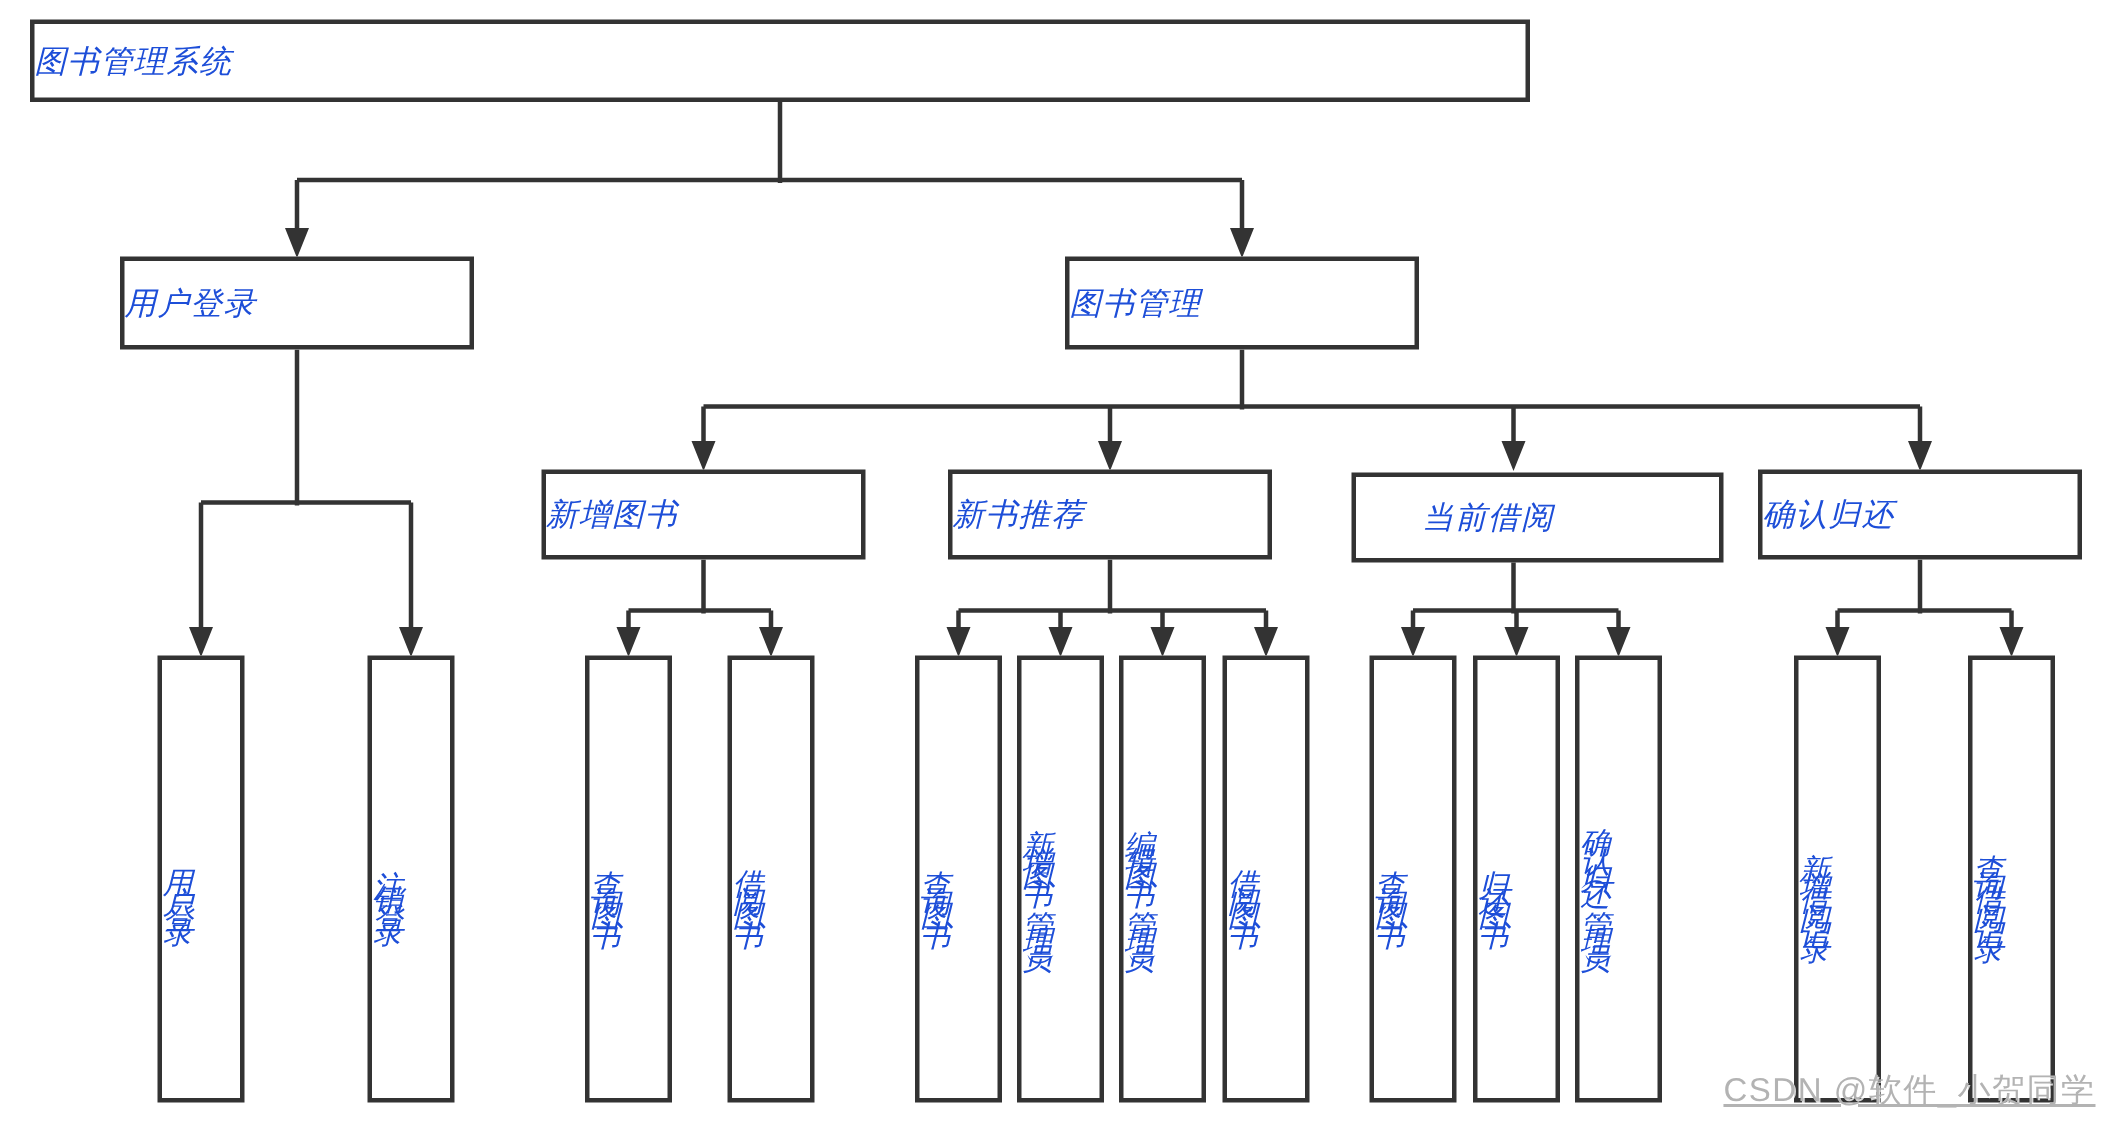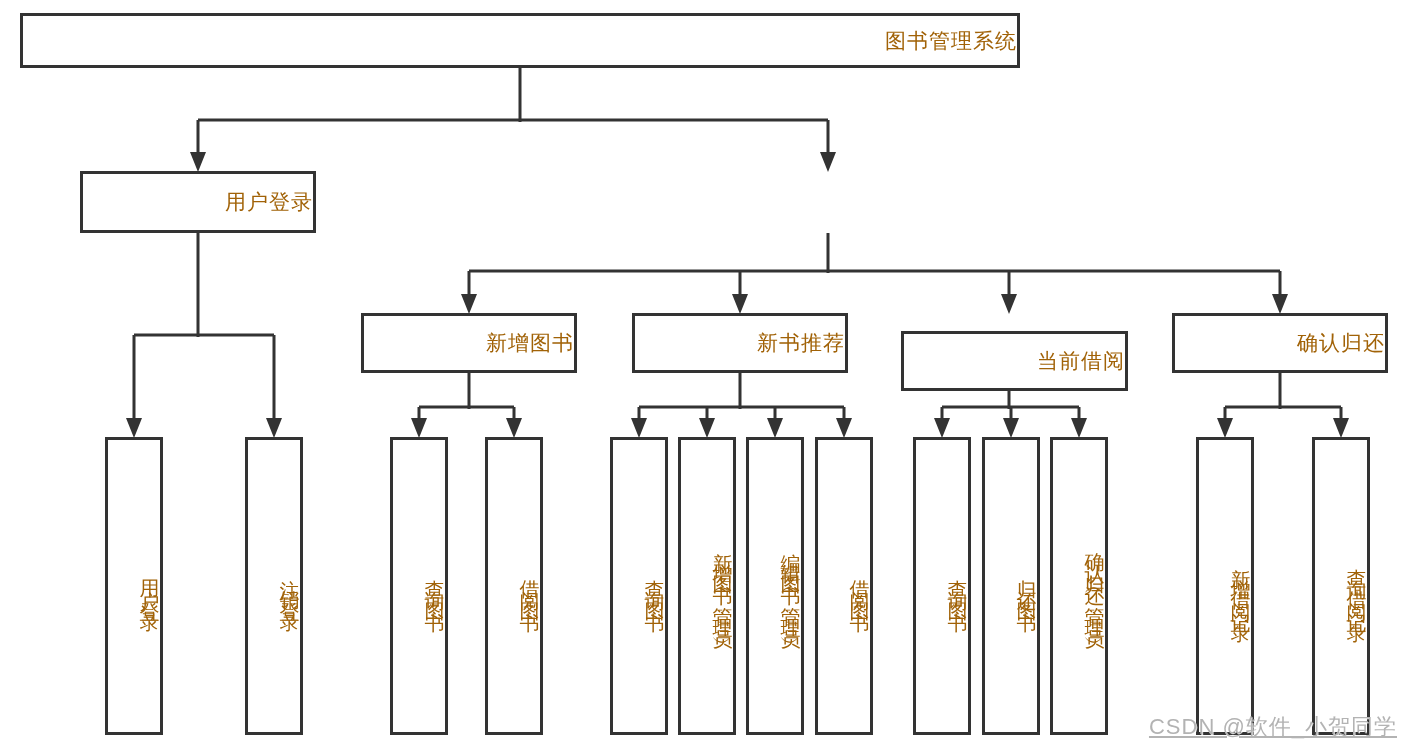--- a/index.html
+++ b/index.html
@@ -22,23 +22,24 @@
     height: 747px;
     z-index: 1;
   }
   .node {
     position: absolute;
     box-sizing: border-box;
     background: #ffffff;
     border: 3px solid #333333;
     display: flex;
     align-items: center;
-    justify-content: flex-end;
-    color: #a16207;
+    justify-content: flex-start;
+    color: #1d4ed8;
     z-index: 2;
+    font-style: italic;
   }
   .node.h span {
     font-size: 21px;
     letter-spacing: 1px;
     white-space: nowrap;
   }
   .node.v span {
     writing-mode: vertical-lr;
     text-orientation: mixed;
     font-size: 20px;
@@ -85,28 +86,31 @@
       M1217 418 H1233 L1225 438 Z  M1333 418 H1349 L1341 438 Z"></path>
   </svg>
 
   <div class="node h" style="left:20px; top:13px; width:1000px; height:55px;">
     <span>图书管理系统</span>
   </div>
 
   <div class="node h" style="left:80px; top:171px; width:236px; height:62px;">
     <span>用户登录</span>
   </div>
+  <div class="node h" style="left:710px; top:171px; width:236px; height:62px;">
+    <span>图书管理</span>
+  </div>
 
   <div class="node h" style="left:361px; top:313px; width:216px; height:60px;">
     <span>新增图书</span>
   </div>
   <div class="node h" style="left:632px; top:313px; width:216px; height:60px;">
     <span>新书推荐</span>
   </div>
-  <div class="node h" style="left:901px; top:331px; width:227px; height:60px;">
+  <div class="node h" style="left:901px; top:315px; width:248px; height:60px;padding-left:44px;">
     <span>当前借阅</span>
   </div>
   <div class="node h" style="left:1172px; top:313px; width:216px; height:60px;">
     <span>确认归还</span>
   </div>
 
   <div class="node v" style="left:105px; top:437px; width:58px; height:298px;">
     <span>用户登录</span>
   </div>
   <div class="node v" style="left:245px; top:437px; width:58px; height:298px;">

